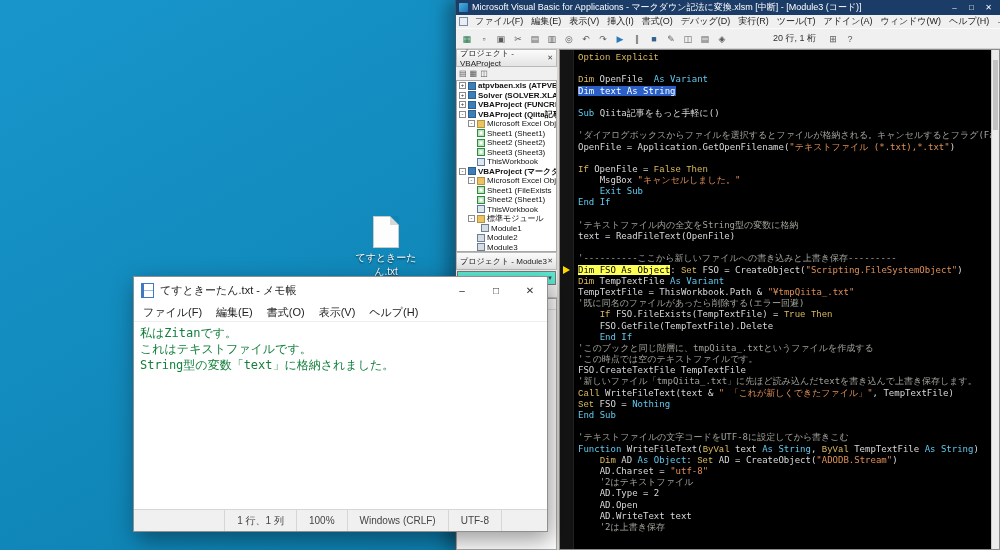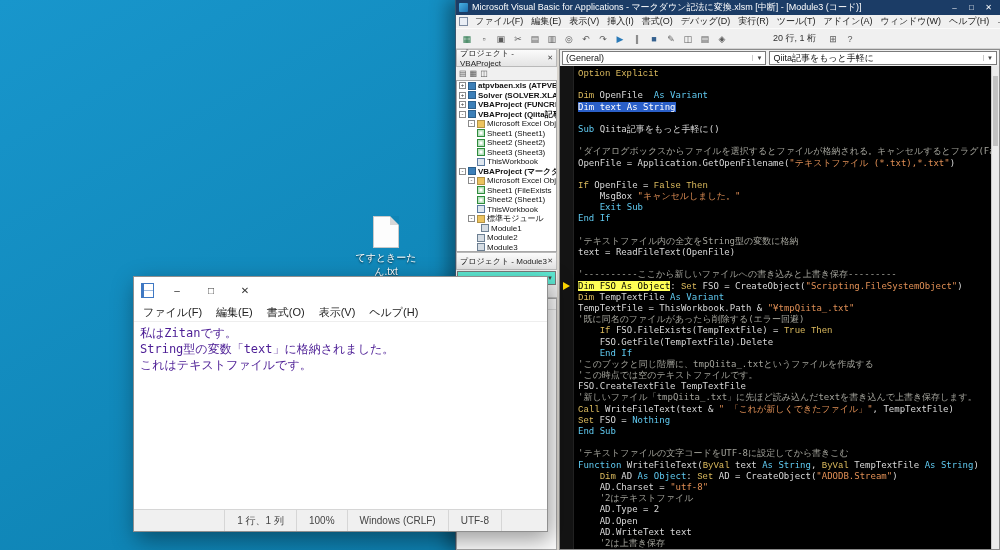--- a/index.html
+++ b/index.html
@@ -91,21 +91,21 @@
              background:#fff; border:1px solid #8f8f8f; display:flex; flex-direction:column;
              box-shadow:3px 8px 22px rgba(0,0,0,.4); }
   .np-titlebar { height:27px; background:#fff; display:flex; align-items:center; padding-left:7px; flex:0 0 auto; }
   .np-icon { width:13px; height:15px; background:#fdfdfd; border:1px solid #3f78c3; border-left-width:3px; margin-right:6px; flex:0 0 auto;
              background-image:linear-gradient(#fff 45%, #9db9dd 45%, #9db9dd 55%, #fff 55%); }
   .np-title { flex:1; font-size:11px; color:#222; white-space:nowrap; overflow:hidden; }
   .np-controls { display:flex; height:100%; flex:0 0 auto; }
   .np-controls span { width:34px; text-align:center; line-height:27px; font-size:10px; color:#333; }
   .np-menubar { height:18px; display:flex; align-items:center; font-size:11px; color:#222; padding-left:2px; background:#fff; border-bottom:1px solid #eee; flex:0 0 auto; }
   .np-menubar .menu-item { padding:0 7px; }
-  .np-text { flex:1; background:#fff; font-family:"DejaVu Sans Mono", monospace; font-size:12px; line-height:16px; color:#4c1d95; padding:3px 6px; overflow:hidden; white-space:pre; }
+  .np-text { flex:1; background:#fff; font-family:"DejaVu Sans Mono", monospace; font-size:12px; line-height:16px; color:#15803d; padding:3px 6px; overflow:hidden; white-space:pre; }
   .np-status { height:22px; background:#f0f0f0; border-top:1px solid #d6d6d6; display:flex; align-items:stretch; font-size:10px; color:#444; flex:0 0 auto; }
   .np-status .fill { flex:1; }
   .np-status .cell { border-left:1px solid #d6d6d6; display:flex; align-items:center; padding:0 12px; white-space:nowrap; }
   .np-status .cell.tail { width:46px; padding:0; }
 </style>
 </head>
 <body>
 
 <div class="desktop-icon">
   <div class="file-glyph"></div>
@@ -281,60 +281,51 @@
         <div class="props-grid">
           <div class="props-row">
             <span class="n">(オブジェクト名)</span>
             <span class="v">Module3</span>
           </div>
         </div>
       </div>
     </div>
 
     <div class="code-pane">
-      <div class="combo-row">
-        <div class="combo left">
-          <span>(General)</span>
-          <span class="dd">▼</span>
-        </div>
-        <div class="combo right">
-          <span>Qiita記事をもっと手軽に</span>
-          <span class="dd">▼</span>
-        </div>
-      </div>
       <div class="code-area">
         <div class="code-margin" id="code-margin">
             <div class="cur-arrow" style="top: 216.3px;"></div>
           </div>
         <div class="code-lines" id="code-lines"><div class="code-line"><span class="tk-k">Option Explicit</span></div><div class="code-line"></div><div class="code-line"><span class="tk-k">Dim </span><span class="tk-p">OpenFile  </span><span class="tk-c">As Variant</span></div><div class="code-line"><span class="tk-x">Dim text As String</span></div><div class="code-line"></div><div class="code-line"><span class="tk-c">Sub </span><span class="tk-p">Qiita記事をもっと手軽に()</span></div><div class="code-line"></div><div class="code-line"><span class="tk-m">'ダイアログボックスからファイルを選択するとファイルが格納される。キャンセルするとフラグ(False)が返される</span></div><div class="code-line"><span class="tk-p">OpenFile = Application.GetOpenFilename(</span><span class="tk-s">"テキストファイル (*.txt),*.txt"</span><span class="tk-p">)</span></div><div class="code-line"></div><div class="code-line"><span class="tk-k">If </span><span class="tk-p">OpenFile = </span><span class="tk-k">False </span><span class="tk-k">Then</span></div><div class="code-line"><span class="tk-p">    MsgBox </span><span class="tk-s">"キャンセルしました。"</span></div><div class="code-line"><span class="tk-p">    </span><span class="tk-c">Exit Sub</span></div><div class="code-line"><span class="tk-c">End If</span></div><div class="code-line"></div><div class="code-line"><span class="tk-m">'テキストファイル内の全文をString型の変数に格納</span></div><div class="code-line"><span class="tk-p">text = ReadFileText(OpenFile)</span></div><div class="code-line"></div><div class="code-line"><span class="tk-m">'----------ここから新しいファイルへの書き込みと上書き保存---------</span></div><div class="code-line"><span class="tk-h">Dim FSO As Object</span><span class="tk-p">: </span><span class="tk-k">Set </span><span class="tk-p">FSO = CreateObject(</span><span class="tk-s">"Scripting.FileSystemObject"</span><span class="tk-p">)</span></div><div class="code-line"><span class="tk-k">Dim </span><span class="tk-p">TempTextFile </span><span class="tk-c">As Variant</span></div><div class="code-line"><span class="tk-p">TempTextFile = ThisWorkbook.Path &amp; </span><span class="tk-s">"¥tmpQiita_.txt"</span></div><div class="code-line"><span class="tk-m">'既に同名のファイルがあったら削除する(エラー回避)</span></div><div class="code-line"><span class="tk-p">    </span><span class="tk-k">If </span><span class="tk-p">FSO.FileExists(TempTextFile) = </span><span class="tk-k">True </span><span class="tk-k">Then</span></div><div class="code-line"><span class="tk-p">    FSO.GetFile(TempTextFile).Delete</span></div><div class="code-line"><span class="tk-p">    </span><span class="tk-c">End If</span></div><div class="code-line"><span class="tk-m">'このブックと同じ階層に、tmpQiita_.txtというファイルを作成する</span></div><div class="code-line"><span class="tk-m">'この時点では空のテキストファイルです。</span></div><div class="code-line"><span class="tk-p">FSO.CreateTextFile TempTextFile</span></div><div class="code-line"><span class="tk-m">'新しいファイル「tmpQiita_.txt」に先ほど読み込んだtextを書き込んで上書き保存します。</span></div><div class="code-line"><span class="tk-k">Call </span><span class="tk-p">WriteFileText(text &amp; </span><span class="tk-s">" 「これが新しくできたファイル」"</span><span class="tk-p">, TempTextFile)</span></div><div class="code-line"><span class="tk-k">Set </span><span class="tk-p">FSO = </span><span class="tk-c">Nothing</span></div><div class="code-line"><span class="tk-c">End Sub</span></div><div class="code-line"></div><div class="code-line"><span class="tk-m">'テキストファイルの文字コードをUTF-8に設定してから書きこむ</span></div><div class="code-line"><span class="tk-c">Function </span><span class="tk-p">WriteFileText(</span><span class="tk-k">ByVal </span><span class="tk-p">text </span><span class="tk-c">As String</span><span class="tk-p">, </span><span class="tk-k">ByVal </span><span class="tk-p">TempTextFile </span><span class="tk-c">As String</span><span class="tk-p">)</span></div><div class="code-line"><span class="tk-p">    </span><span class="tk-k">Dim </span><span class="tk-p">AD </span><span class="tk-c">As Object</span><span class="tk-p">: </span><span class="tk-k">Set </span><span class="tk-p">AD = CreateObject(</span><span class="tk-s">"ADODB.Stream"</span><span class="tk-p">)</span></div><div class="code-line"><span class="tk-p">    AD.Charset = </span><span class="tk-s">"utf-8"</span></div><div class="code-line"><span class="tk-p">    </span><span class="tk-m">'2はテキストファイル</span></div><div class="code-line"><span class="tk-p">    AD.Type = 2</span></div><div class="code-line"><span class="tk-p">    AD.Open</span></div><div class="code-line"><span class="tk-p">    AD.WriteText text</span></div><div class="code-line"><span class="tk-p">    </span><span class="tk-m">'2は上書き保存</span></div></div>
         <div class="code-vscroll">
           <div class="thumb"></div>
         </div>
       </div>
     </div>
   </div>
 </div>
 
 <div id="notepad">
   <div class="np-titlebar">
     <span class="np-icon"></span>
+    <span class="np-title">てすときーたん.txt - メモ帳</span>
     <span class="np-controls">
       <span>–</span>
       <span>□</span>
       <span>✕</span>
     </span>
   </div>
   <div class="np-menubar">
       <span class="menu-item">ファイル(F)</span>
       <span class="menu-item">編集(E)</span>
       <span class="menu-item">書式(O)</span>
       <span class="menu-item">表示(V)</span>
       <span class="menu-item">ヘルプ(H)</span>
     </div>
-  <div class="np-text" id="np-text"><div>私はZitanです。</div><div>String型の変数「text」に格納されました。</div><div>これはテキストファイルです。</div></div>
+  <div class="np-text" id="np-text"><div>私はZitanです。</div><div>これはテキストファイルです。</div><div>String型の変数「text」に格納されました。</div></div>
   <div class="np-status" id="np-status">
       <span class="fill"></span>
       <span class="cell">1 行、1 列</span>
       <span class="cell">100%</span>
       <span class="cell">Windows (CRLF)</span>
       <span class="cell">UTF-8</span>
       <span class="cell tail"></span>
     </div>
 </div>
 

